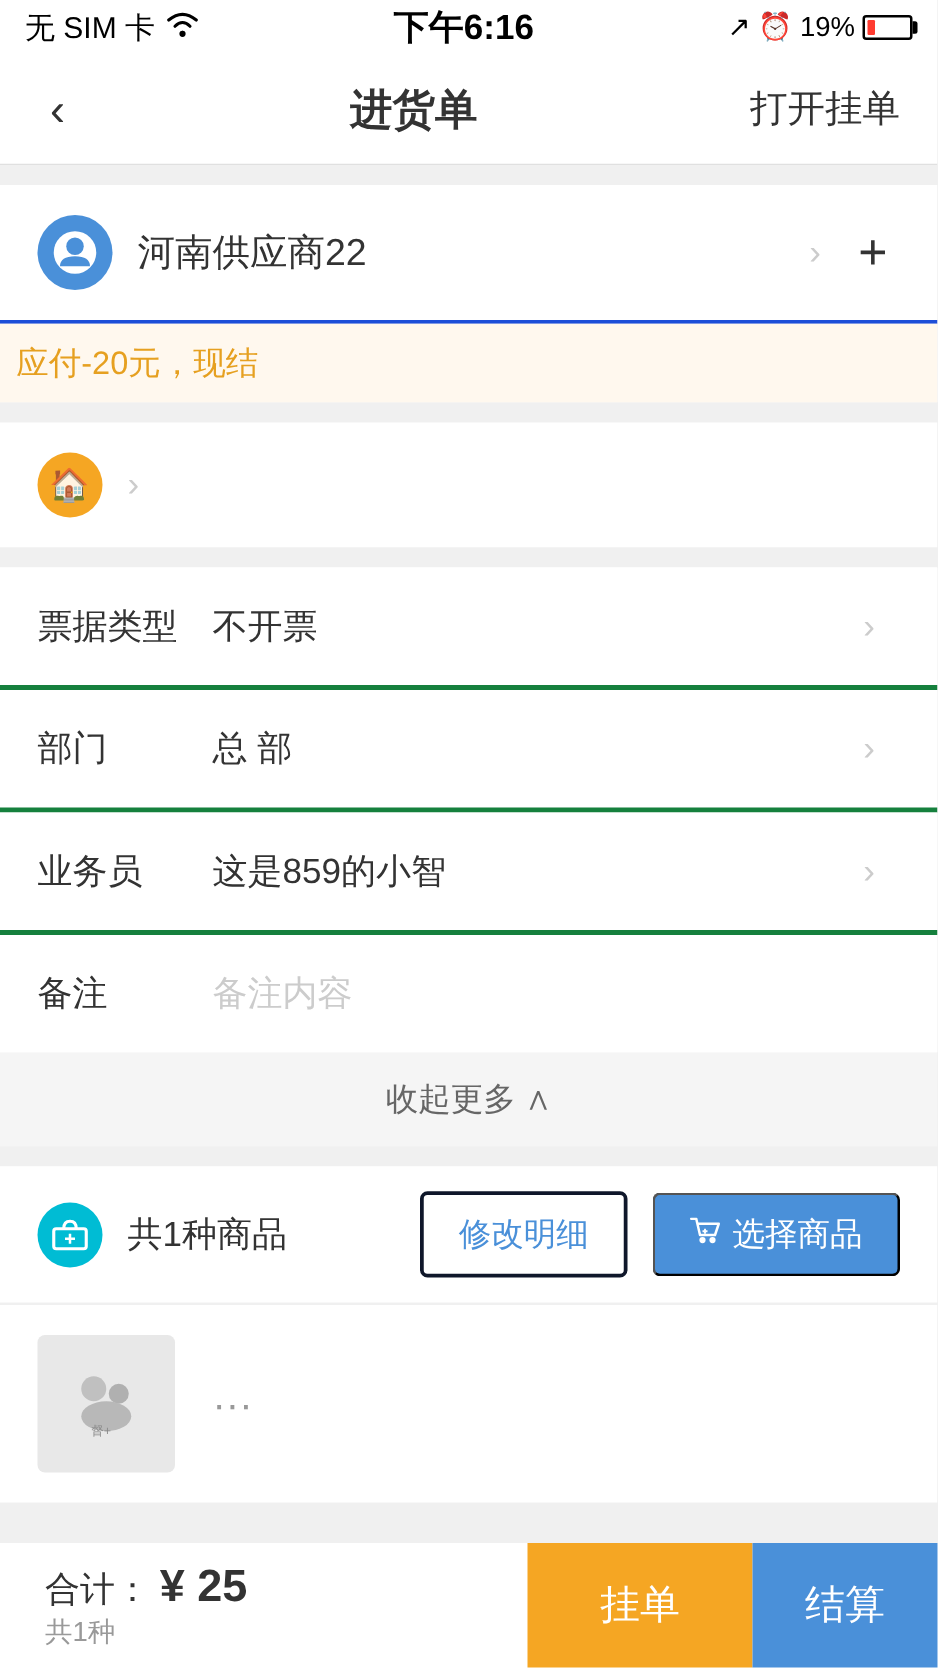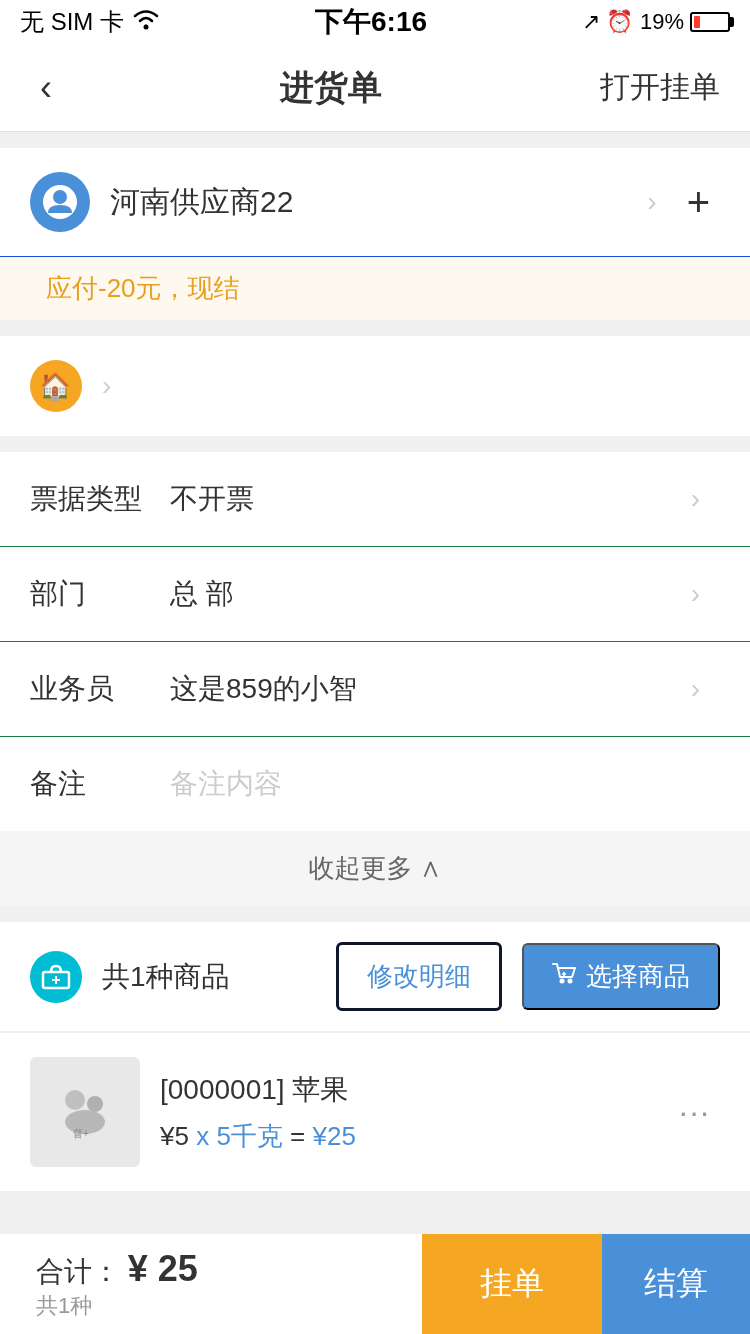--- a/index.html
+++ b/index.html
@@ -93,21 +93,21 @@
     .card {
       background: #fff;
       width: 750px;
     }
 
     
     .supplier-row {
       display: flex;
       align-items: center;
       padding: 24px 30px;
-      border-bottom: 1px solid #1d4ed8;
+      border-bottom: 3px solid #1d4ed8;
     }
     .supplier-avatar {
       width: 60px;
       height: 60px;
       border-radius: 50%;
       background: #4a90d9;
       display: flex;
       align-items: center;
       justify-content: center;
       margin-right: 20px;
@@ -137,21 +137,21 @@
     .add-btn {
       font-size: 40px;
       color: #333;
       cursor: pointer;
       padding: 0 10px;
     }
 
     
     .notice-bar {
       background: #fff8ee;
-      padding: 14px 46px;
+      padding: 14px 13px;
       font-size: 26px;
       color: #e6a020;
     }
 
     
     .warehouse-row {
       display: flex;
       align-items: center;
       padding: 24px 30px;
     }
@@ -171,21 +171,21 @@
       flex: 1;
       font-size: 30px;
       color: #333;
     }
 
     
     .field-row {
       display: flex;
       align-items: center;
       padding: 28px 30px;
-      border-bottom: 1px solid #15803d;
+      border-bottom: 4px solid #15803d;
       background: #fff;
     }
     .field-label {
       font-size: 28px;
       color: #333;
       width: 120px;
       flex-shrink: 0;
     }
     .field-value {
       flex: 1;
@@ -460,27 +460,20 @@
 
   <div class="product-item">
     <div class="product-thumb">
       <svg width="60" height="60" viewBox="0 0 60 60">
         <circle cx="20" cy="18" r="10" fill="#c0c0c0"></circle>
         <circle cx="40" cy="22" r="8" fill="#b0b0b0"></circle>
         <ellipse cx="30" cy="40" rx="20" ry="12" fill="#b8b8b8"></ellipse>
         <text x="18" y="55" font-size="10" fill="#888" font-family="sans-serif">督+</text>
       </svg>
     </div>
-    <div class="product-info">
-      <div class="product-name">
-        <span>[0000001]</span>
-        <span>苹果</span>
-      </div>
-      <div class="product-price"><span>¥5</span> <span style="color:#4a90d9;">x 5千克</span> <span> = </span><span style="color:#4a90d9;">¥25</span></div>
-    </div>
     <span class="product-more">···</span>
   </div>
 
 </div>
 
 <div class="bottom-bar">
   <div class="total-section">
     <div>
       <span>合计：</span>
       <span style="font-size:36px;font-weight:600;">¥ 25</span>

